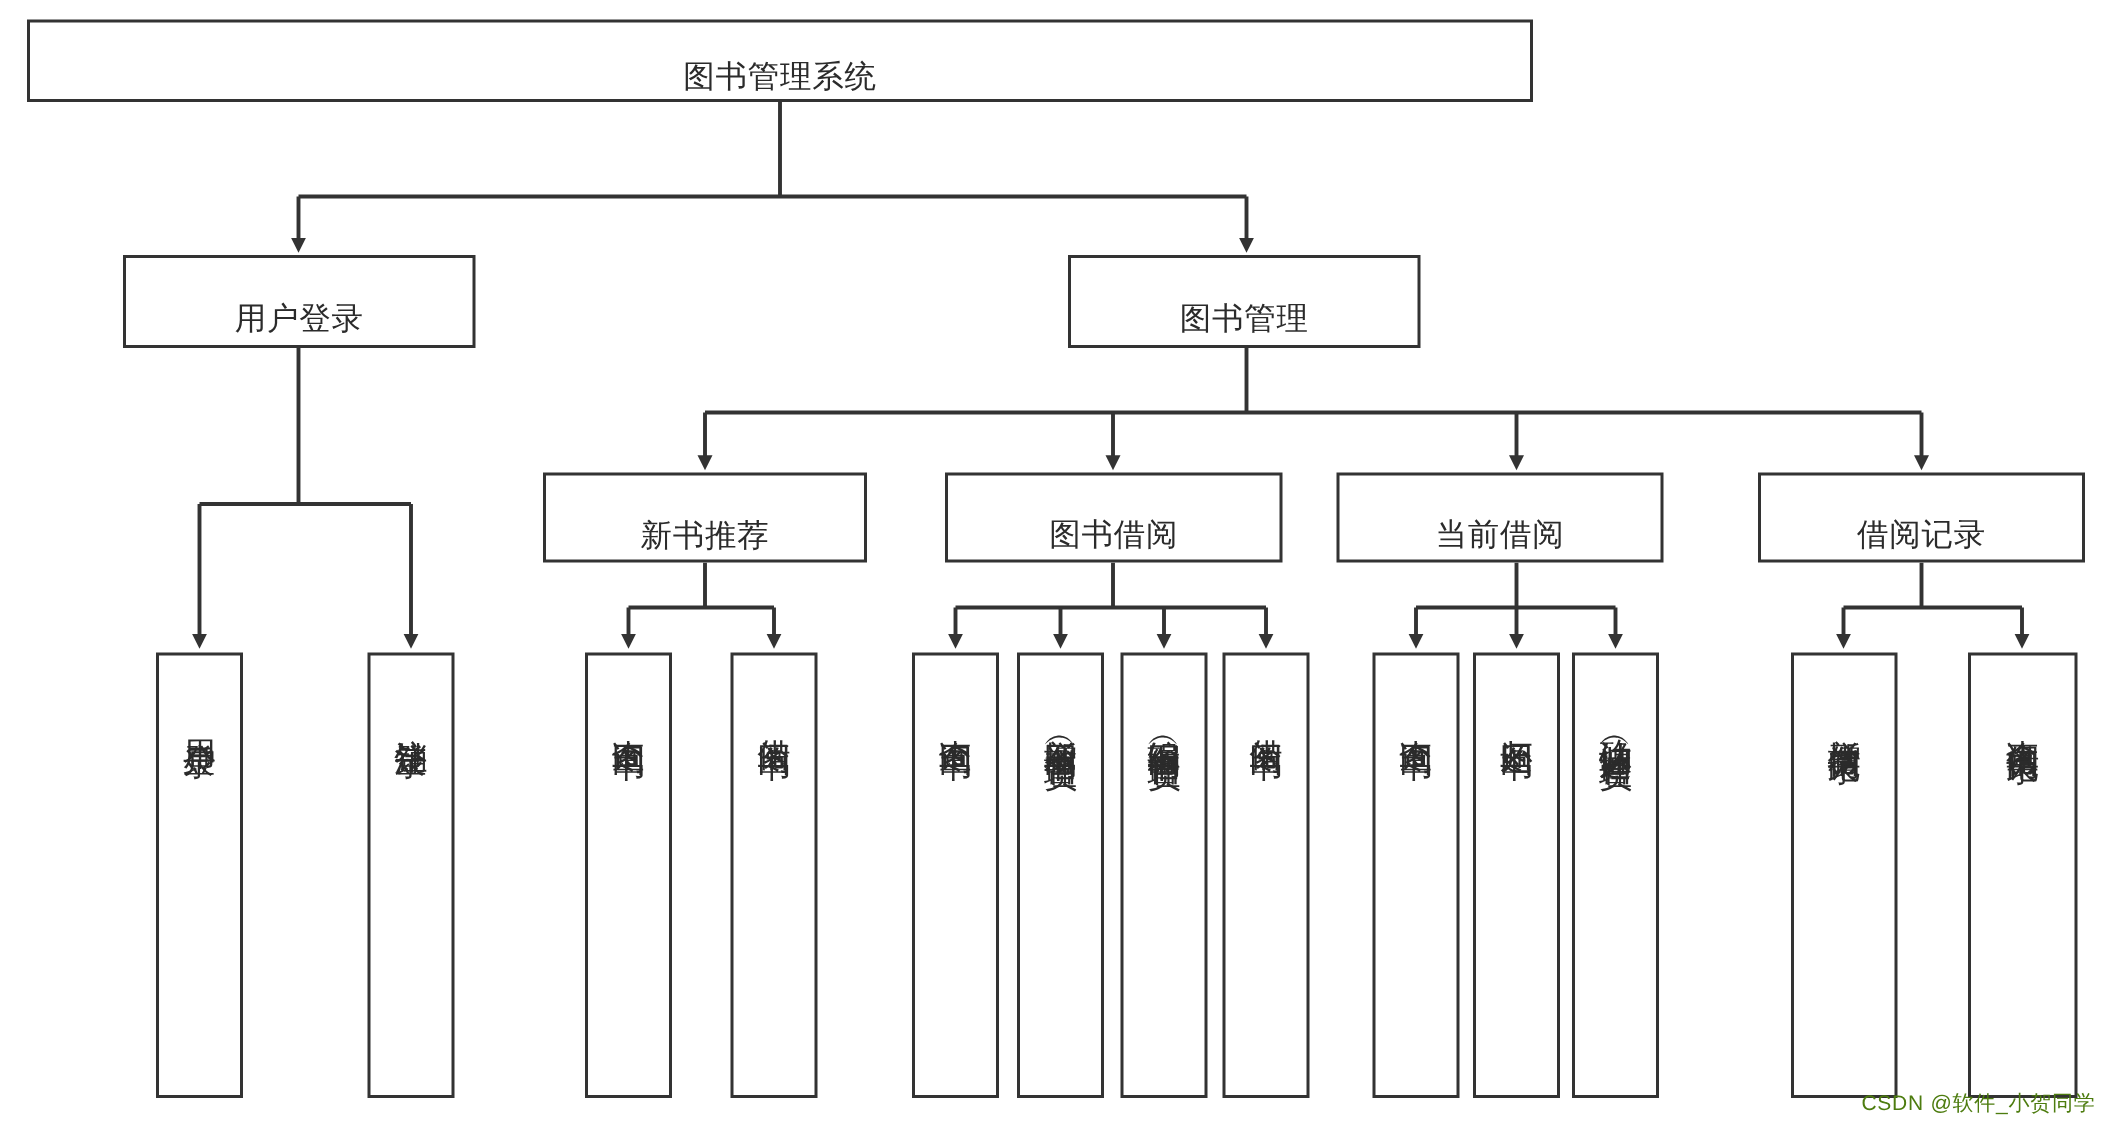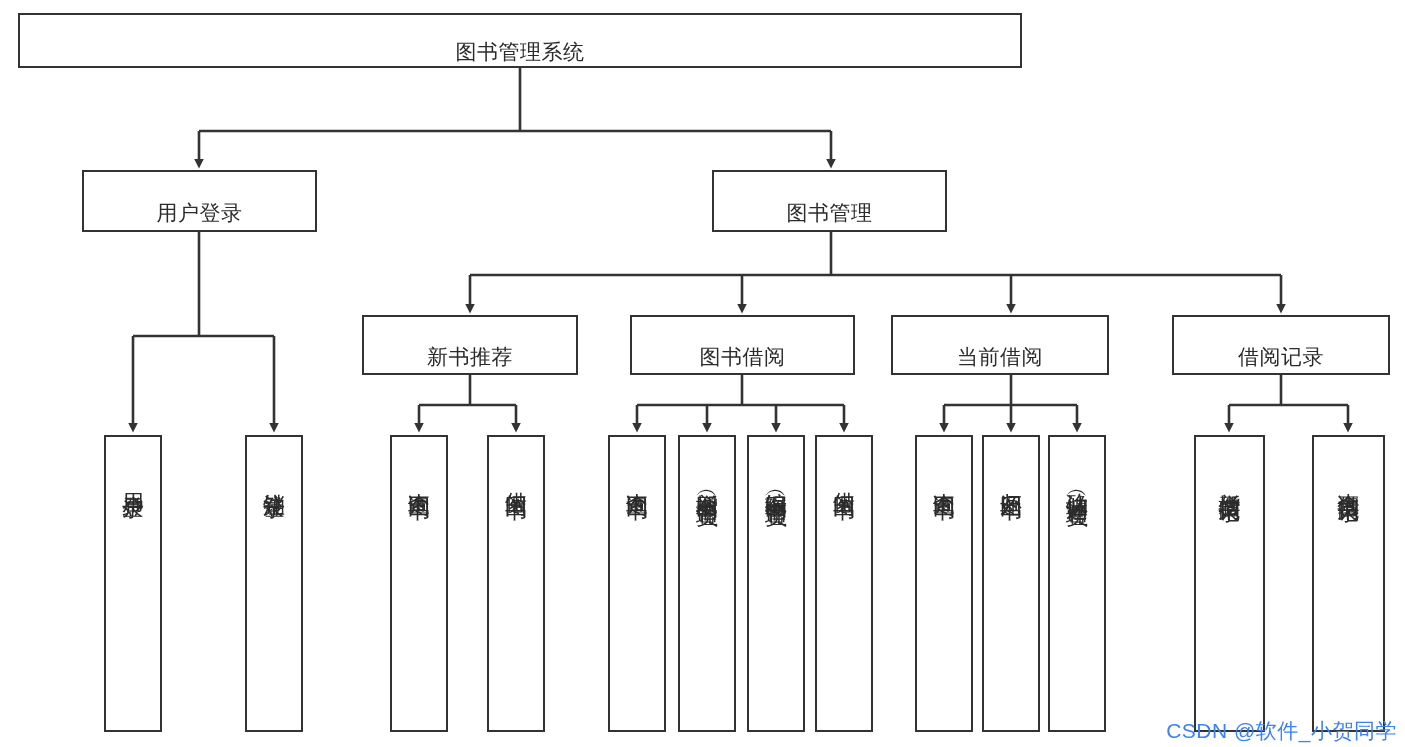--- a/index.html
+++ b/index.html
@@ -54,22 +54,22 @@
     text-orientation:upright;
     font-size:22px;
     letter-spacing:2px;
     line-height:1.0;
     white-space:nowrap;
   }
   #watermark{
     position:absolute;
     right:8px;
     bottom:2px;
-    font-size:21px;
-    color:#3b82f6;
+    font-size:14px;
+    color:#4d7c0f;
     letter-spacing:0.5px;
     white-space:nowrap;
     font-family:"Liberation Sans","DejaVu Sans",sans-serif;
   }
 </style>
 </head>
 <body>
 
 <div id="diagram-root">
 

